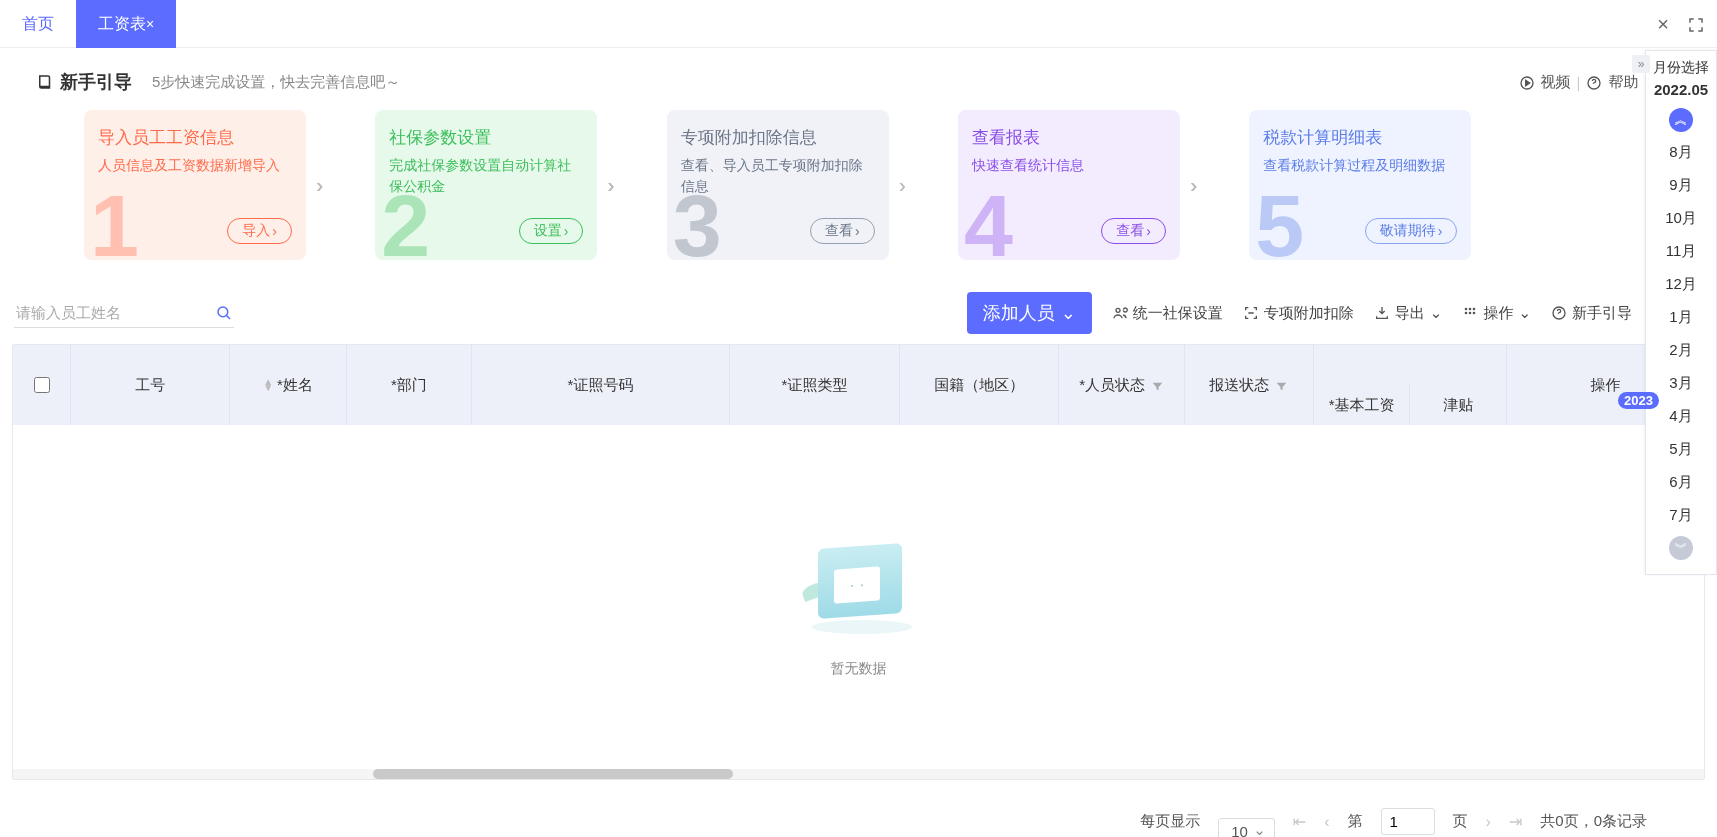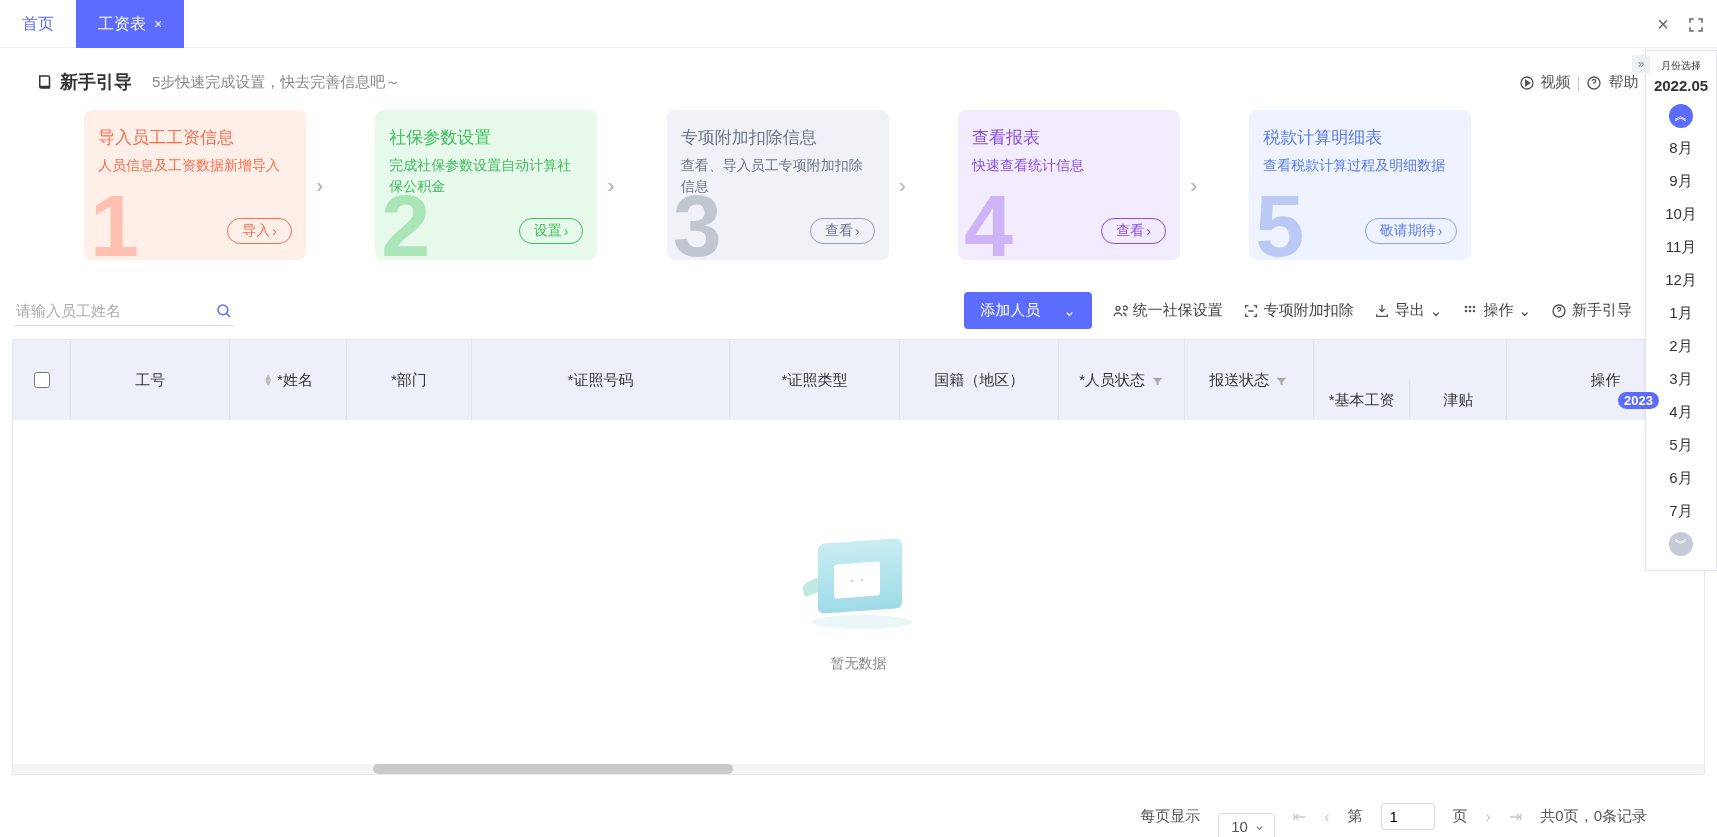--- a/index.html
+++ b/index.html
@@ -2,21 +2,21 @@
 <html><head>
 <meta charset="utf-8">
 <style>
   * { box-sizing: border-box; margin: 0; padding: 0; }
   body { font-family: "Microsoft YaHei", -apple-system, sans-serif; font-size: 14px; color: #333; background: #fff; width: 1717px; height: 837px; position: relative; overflow: hidden; }
 
   
   .tab-bar { display: flex; align-items: center; height: 48px; background: #fff; border-bottom: 1px solid #eee; position: relative; }
   .tab { padding: 0 22px; height: 48px; line-height: 48px; font-size: 16px; cursor: pointer; }
   .tab-home { color: #5b67ff; }
-  .tab-active { background: #5b6cff; color: #fff; display: flex; align-items: center; gap: 8px; }
+  .tab-active { background: #5b6cff; color: #fff; display: flex; align-items: center; gap: 0; }
   .tab-close { font-size: 14px; }
   .topbar-right { position: absolute; right: 12px; top: 0; height: 48px; display: flex; align-items: center; gap: 18px; }
   .topbar-right span { font-size: 20px; color: #666; cursor: pointer; }
 
   
   .guide { margin: 18px 12px 0 12px; background: #fff; }
   .guide-header { display: flex; align-items: center; padding: 4px 0 12px 24px; position: relative; }
   .guide-title { font-size: 18px; font-weight: 600; display: flex; align-items: center; gap: 6px; }
   .guide-sub { color: #888; margin-left: 20px; font-size: 15px; }
   .guide-actions { position: absolute; right: 28px; display: flex; align-items: center; gap: 6px; color: #555; font-size: 15px; }
@@ -37,21 +37,21 @@
   .step4 { background: #f3ecfe; } .step4 .step-title, .step4 .step-desc, .step4 .step-btn, .step4 .step-num { color: #8a4ee8; border-color: #8a4ee8; }
   .step5 { background: #eef3ff; } .step5 .step-title, .step5 .step-desc, .step5 .step-btn, .step5 .step-num { color: #5b7ce8; border-color: #8ba4ef; }
 
   
   .toolbar { display: flex; align-items: center; padding: 14px 14px 10px 14px; gap: 12px; }
   .search-wrap { display: flex; border-bottom: 1px solid #ddd; width: 220px; padding: 4px 2px; }
   .search-wrap input { border: none; outline: none; flex: 1; font-size: 15px; color: #333; }
   .search-wrap input::placeholder { color: #aaa; }
   .search-icon { color: #5b6cff; font-size: 18px; }
   .toolbar-right { margin-left: auto; display: flex; align-items: center; gap: 20px; color: #444; flex-wrap: nowrap; }
-  .btn-primary { background: #5b6cff; color: #fff; border: none; border-radius: 4px; padding: 9px 16px; font-size: 15px; cursor: pointer; display: inline-flex; align-items: center; gap: 23px; }
+  .btn-primary { background: #5b6cff; color: #fff; border: none; border-radius: 4px; padding: 9px 16px; font-size: 18px; cursor: pointer; display: inline-flex; align-items: center; gap: 6px; }
   .tool-link { display: inline-flex; align-items: center; gap: 5px; cursor: pointer; font-size: 15px; white-space: nowrap; }
   .tool-link svg, .tool-link .ico { width: 16px; height: 16px; }
 
   
   .table-wrap { margin: 0 12px; border: 1px solid #e5e8ef; border-radius: 2px; overflow: hidden; }
   .thead { display: flex; background: #edf0f9; font-size: 15px; color: #333; }
   .th { border-right: 1px solid #e0e4ee; display: flex; align-items: center; justify-content: center; text-align: center; padding: 0 8px; }
   .th-check { width: 58px; flex: none; }
   .th-check input { width: 16px; height: 16px; }
   .w-id { width: 176px; } .w-name { width: 128px; } .w-dept { width: 138px; } .w-ctype { width: 188px; } .w-cnum { width: 286px; } .w-nat { width: 176px; } .w-pstat { width: 138px; } .w-rstat { width: 142px; } .w-op { width: 218px; }
@@ -74,21 +74,21 @@
 
   
   .pager { display:flex; align-items:center; justify-content:flex-end; gap:18px; padding: 18px 70px 0 0; color:#555; font-size:15px; }
   .pager .sel { border:1px solid #ddd; border-radius:3px; padding:4px 26px 4px 12px; position:relative; cursor:pointer;margin-top:20px; }
   .pager .sel::after { content:"⌄"; position:absolute; right:8px; top:2px; color:#888; }
   .pager .nav { color:#c9c9c9; cursor:pointer; font-size:16px; }
   .pager input { width:54px; border:1px solid #ddd; border-radius:3px; padding:4px 8px; text-align:left; font-size:15px; }
 
   
   .month-panel { position:absolute; right:0; top:50px; width:72px; background:#fff; border:1px solid #e4e6ee; border-left:1px solid #e4e6ee; box-shadow:-1px 0 3px rgba(0,0,0,0.05); padding-bottom:10px; }
-  .month-head { font-size:10px; text-align:center; padding:8px 4px 2px; color:#333; position:relative; }
+  .month-head { font-size:14px; text-align:center; padding:8px 4px 2px; color:#333; position:relative; }
   .month-collapse { position:absolute; left:-14px; top:4px; width:18px; height:18px; background:#eef0f6; color:#888; font-size:12px; display:flex;align-items:center;justify-content:center; border-radius:2px; cursor:pointer;}
   .month-year { font-weight:600; font-size:15px; text-align:center; padding:2px 0 6px; }
   .month-up, .month-down { width:24px; height:24px; margin:4px auto; border-radius:50%; background:#5b6cff; color:#fff; display:flex; align-items:center; justify-content:center; font-size:13px; cursor:pointer; }
   .month-down { background:#c6cad6; }
   .month-item { text-align:center; padding:7px 0; font-size:15px; cursor:pointer; }
   .year-badge { position:absolute; right:58px; top:392px; background:#5b6cff; color:#fff; font-size:13px; font-weight:600; padding:1px 6px; border-radius:10px; }
 
   svg { display:inline-block; vertical-align:middle; }
 </style>
 </head>

